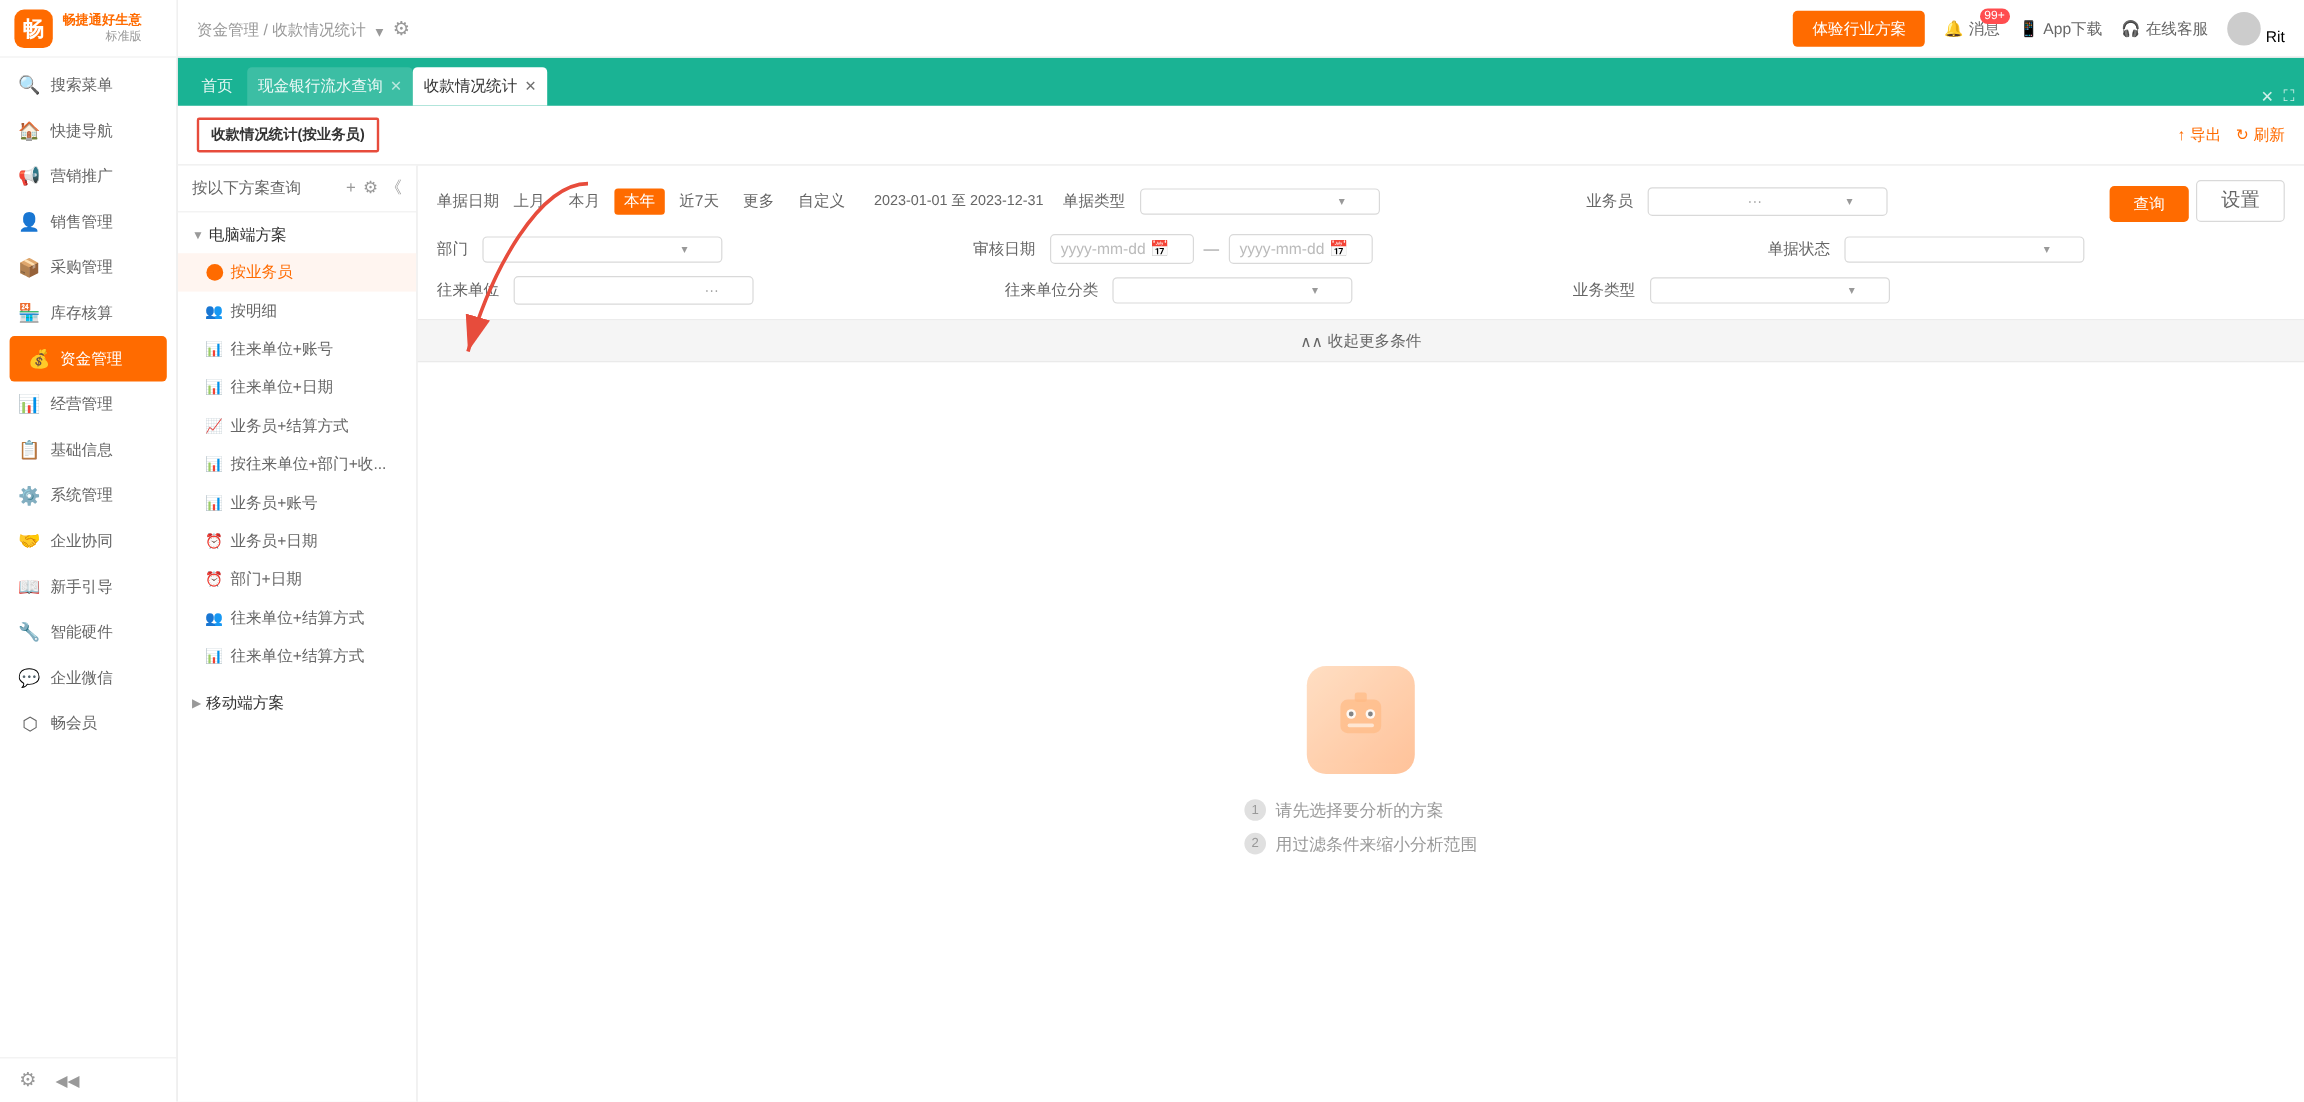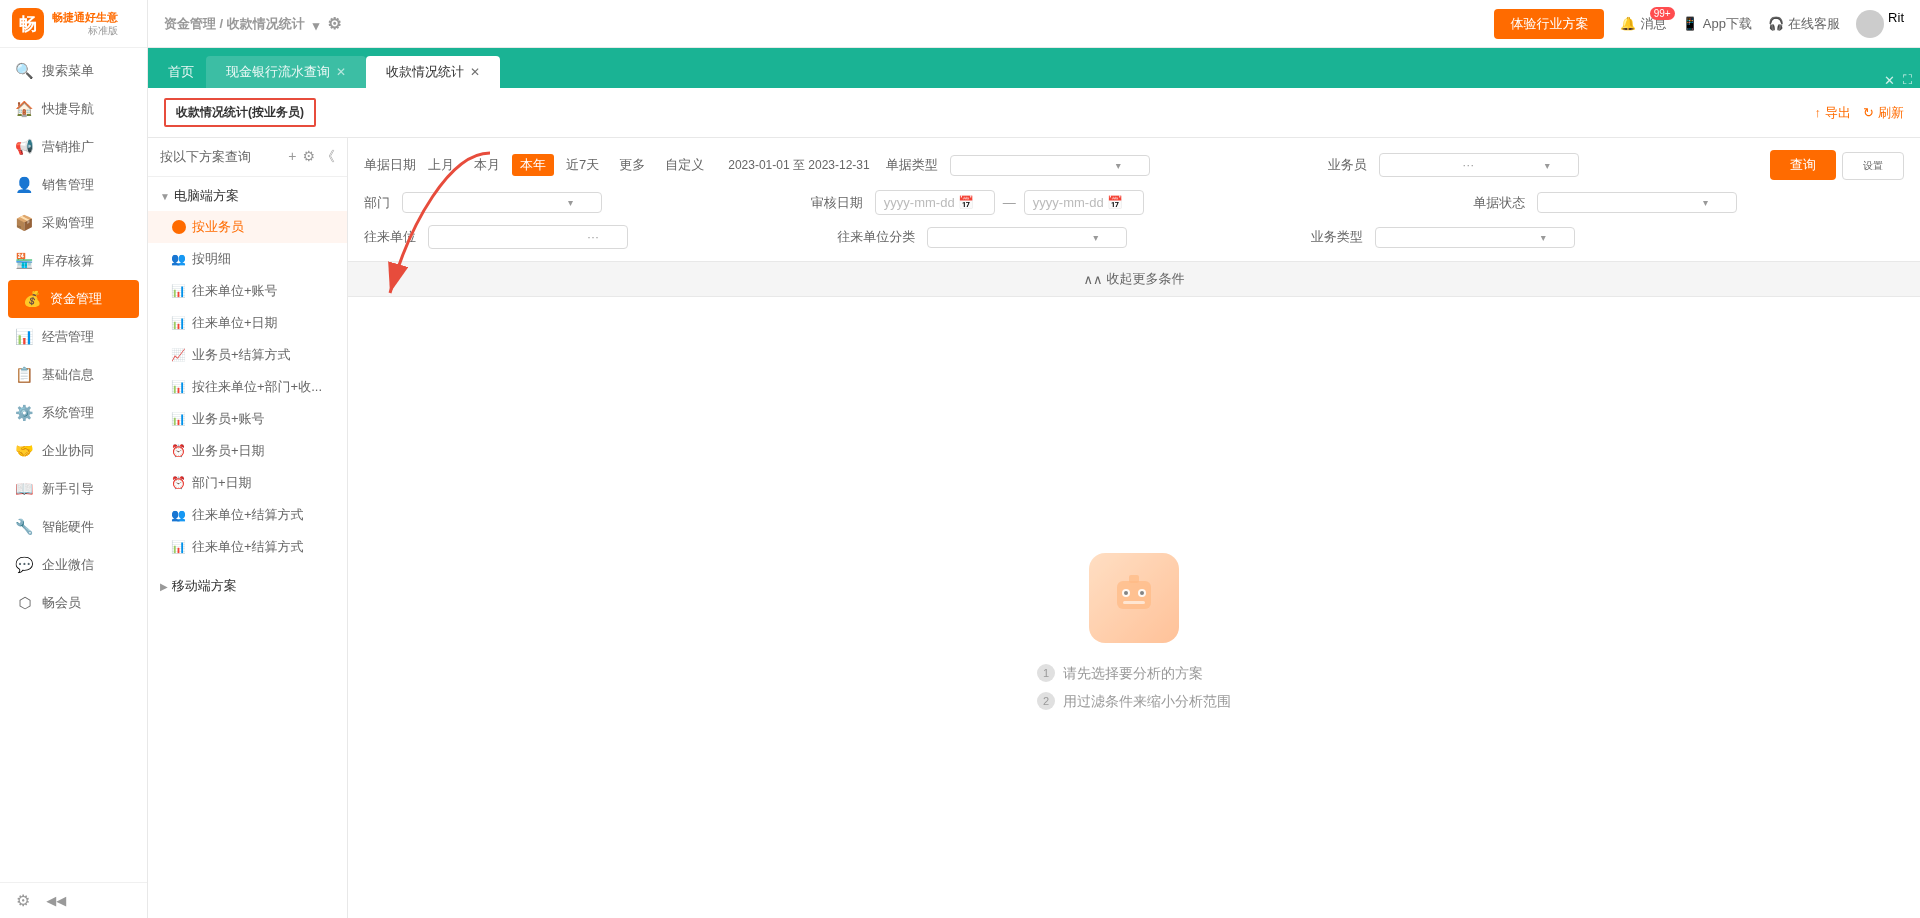--- a/index.html
+++ b/index.html
@@ -32,39 +32,39 @@
       border-top: 1px solid #f0f0f0; color: #999;
     }
 
     
     .topbar {
       position: fixed; left: 148px; top: 0; right: 0; height: 48px;
       background: #fff; border-bottom: 1px solid #e8e8e8;
       display: flex; align-items: center; justify-content: space-between;
       padding: 0 16px; z-index: 99;
     }
-    .topbar-left { display: flex; align-items: flex-end; gap: 8px; font-weight: bold; }
+    .topbar-left { display: flex; align-items: flex-end; gap: 8px; }
     .topbar-actions { display: flex; align-items: center; gap: 16px; }
     .action-item { display: flex; align-items: center; gap: 4px; color: #666; font-size: 13px; cursor: pointer; position: relative; }
     .badge { background: #ff4d4f; color: #fff; border-radius: 10px; font-size: 10px; padding: 1px 4px; position: absolute; top: -8px; right: -8px; text-align: right; }
     .trial-btn {
       background: #ff6b00; color: #fff; border: none; border-radius: 4px;
       padding: 6px 16px; font-size: 13px; cursor: pointer;
     }
-    .avatar-area { display: flex; align-items: flex-start; gap: 4px; }
+    .avatar-area { display: flex; align-items: flex-end; gap: 4px; }
     .avatar { width: 28px; height: 28px; background: #ccc; border-radius: 50%; }
 
     
     .tabbar {
       position: fixed; left: 148px; top: 48px; right: 0; height: 40px;
       background: #1ab394; display: flex; align-items: flex-end;
       padding: 0 8px; z-index: 98;
     }
     .tab {
-      height: 32px; display: flex; align-items: center; padding: 0 20px;
+      height: 32px; display: flex; align-items: center; padding: 0 9px;
       font-size: 13px; cursor: pointer; border-radius: 4px 4px 0 0;
       gap: 6px; background: transparent; color: rgba(255,255,255,0.85);
     }
     .tab.active { background: #fff; color: #333; }
     .tab-home { color: rgba(255,255,255,0.9); font-size: 13px; padding: 0 12px; }
     .tab-close { font-size: 12px; opacity: 0.7; }
     .tabbar-actions { margin-left: auto; display: flex; align-items: center; gap: 8px; color: rgba(255,255,255,0.8); }
 
     
     .main-content {
@@ -150,21 +150,21 @@
     }
 
     
     .query-btn-area { display: flex; gap: 6px; margin-left: auto; align-items: flex-end; }
     .query-btn {
       background: #ff6b00; color: #fff; border: none; border-radius: 4px;
       padding: 6px 20px; font-size: 13px; cursor: pointer; white-space: nowrap;
     }
     .setting-btn {
       background: #fff; color: #666; border: 1px solid #d9d9d9; border-radius: 4px;
-      padding: 6px 20px; font-size: 10px; cursor: pointer; white-space: nowrap;
+      padding: 6px 20px; font-size: 16px; cursor: pointer; white-space: nowrap;
     }
 
     
     .collapse-row {
       background: #f5f5f5; padding: 8px 16px; display: flex; align-items: center;
       justify-content: center; cursor: pointer; border-bottom: 1px solid #e8e8e8;
     }
     .collapse-btn { color: #666; font-size: 13px; display: flex; align-items: center; gap: 4px; }
 
     

